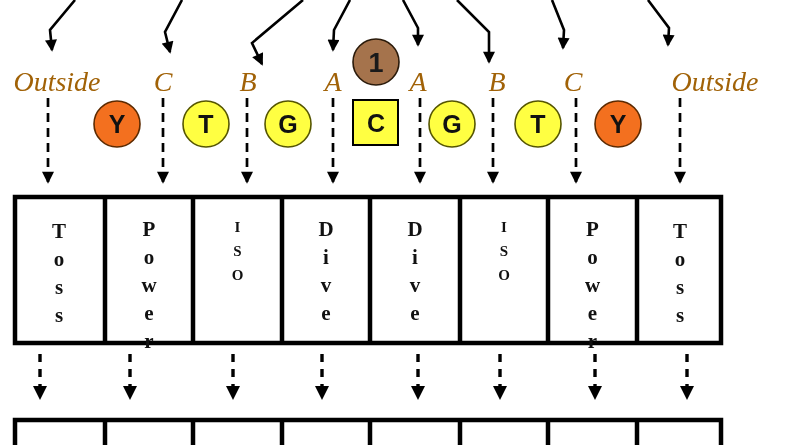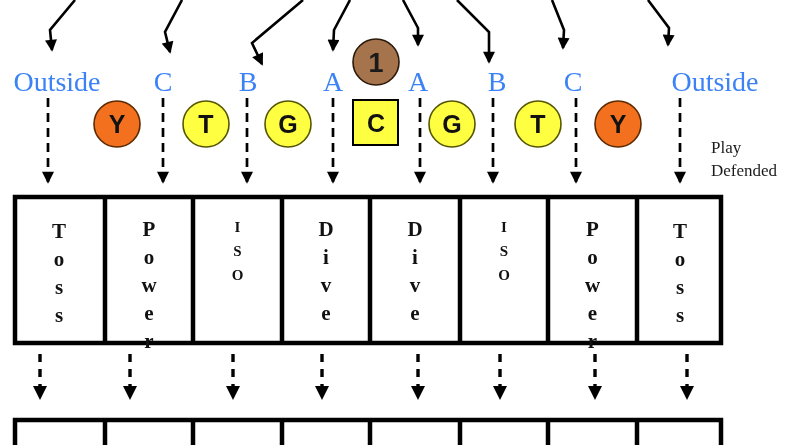--- a/index.html
+++ b/index.html
@@ -1,20 +1,20 @@
 <!DOCTYPE html>
 <html><head>
 <meta charset="utf-8">
 <style>
   html,body{margin:0;padding:0;background:#ffffff;}
   .stage{position:relative;width:800px;height:445px;background:#ffffff;overflow:hidden;
          font-family:"Liberation Serif",serif;}
   .stage svg{position:absolute;left:0;top:0;}
   .gap-label{position:absolute;top:66px;transform:translateX(-50%);
-             font-size:28px;color:#3b82f6;white-space:nowrap;}
+             font-size:28px;color:#a16207;white-space:nowrap;font-style:italic;}
   .side-label{position:absolute;font-size:17px;line-height:23px;color:#1b1b1b;}
   .side-label span{display:block;}
   .box-word{position:absolute;top:195px;height:150px;box-sizing:border-box;
             display:flex;flex-direction:column;align-items:center;
             padding-top:20px;font-weight:bold;font-size:21px;line-height:28px;
             color:#111;overflow:visible;}
   .box-word.toss{padding-top:22px;}
   .box-word.small{font-size:15px;line-height:24px;}
   .sym-letter{font-family:"Liberation Sans",sans-serif;font-weight:bold;
               font-size:25px;fill:#111;text-anchor:middle;}
@@ -121,24 +121,20 @@
 
   <div class="gap-label" style="left:57px">Outside</div>
   <div class="gap-label" style="left:163px">C</div>
   <div class="gap-label" style="left:248px">B</div>
   <div class="gap-label" style="left:333px">A</div>
   <div class="gap-label" style="left:418px">A</div>
   <div class="gap-label" style="left:497px">B</div>
   <div class="gap-label" style="left:573px">C</div>
   <div class="gap-label" style="left:715px">Outside</div>
 
-  <div class="side-label" style="left:711px;top:136px">
-    <span>Play</span>
-    <span>Defended</span>
-  </div>
 
   <div class="box-word toss" style="left:13px;width:92px">
       <span>T</span>
       <span>o</span>
       <span>s</span>
       <span>s</span>
     </div>
   <div class="box-word" style="left:105px;width:88px">
       <span>P</span>
       <span>o</span>

